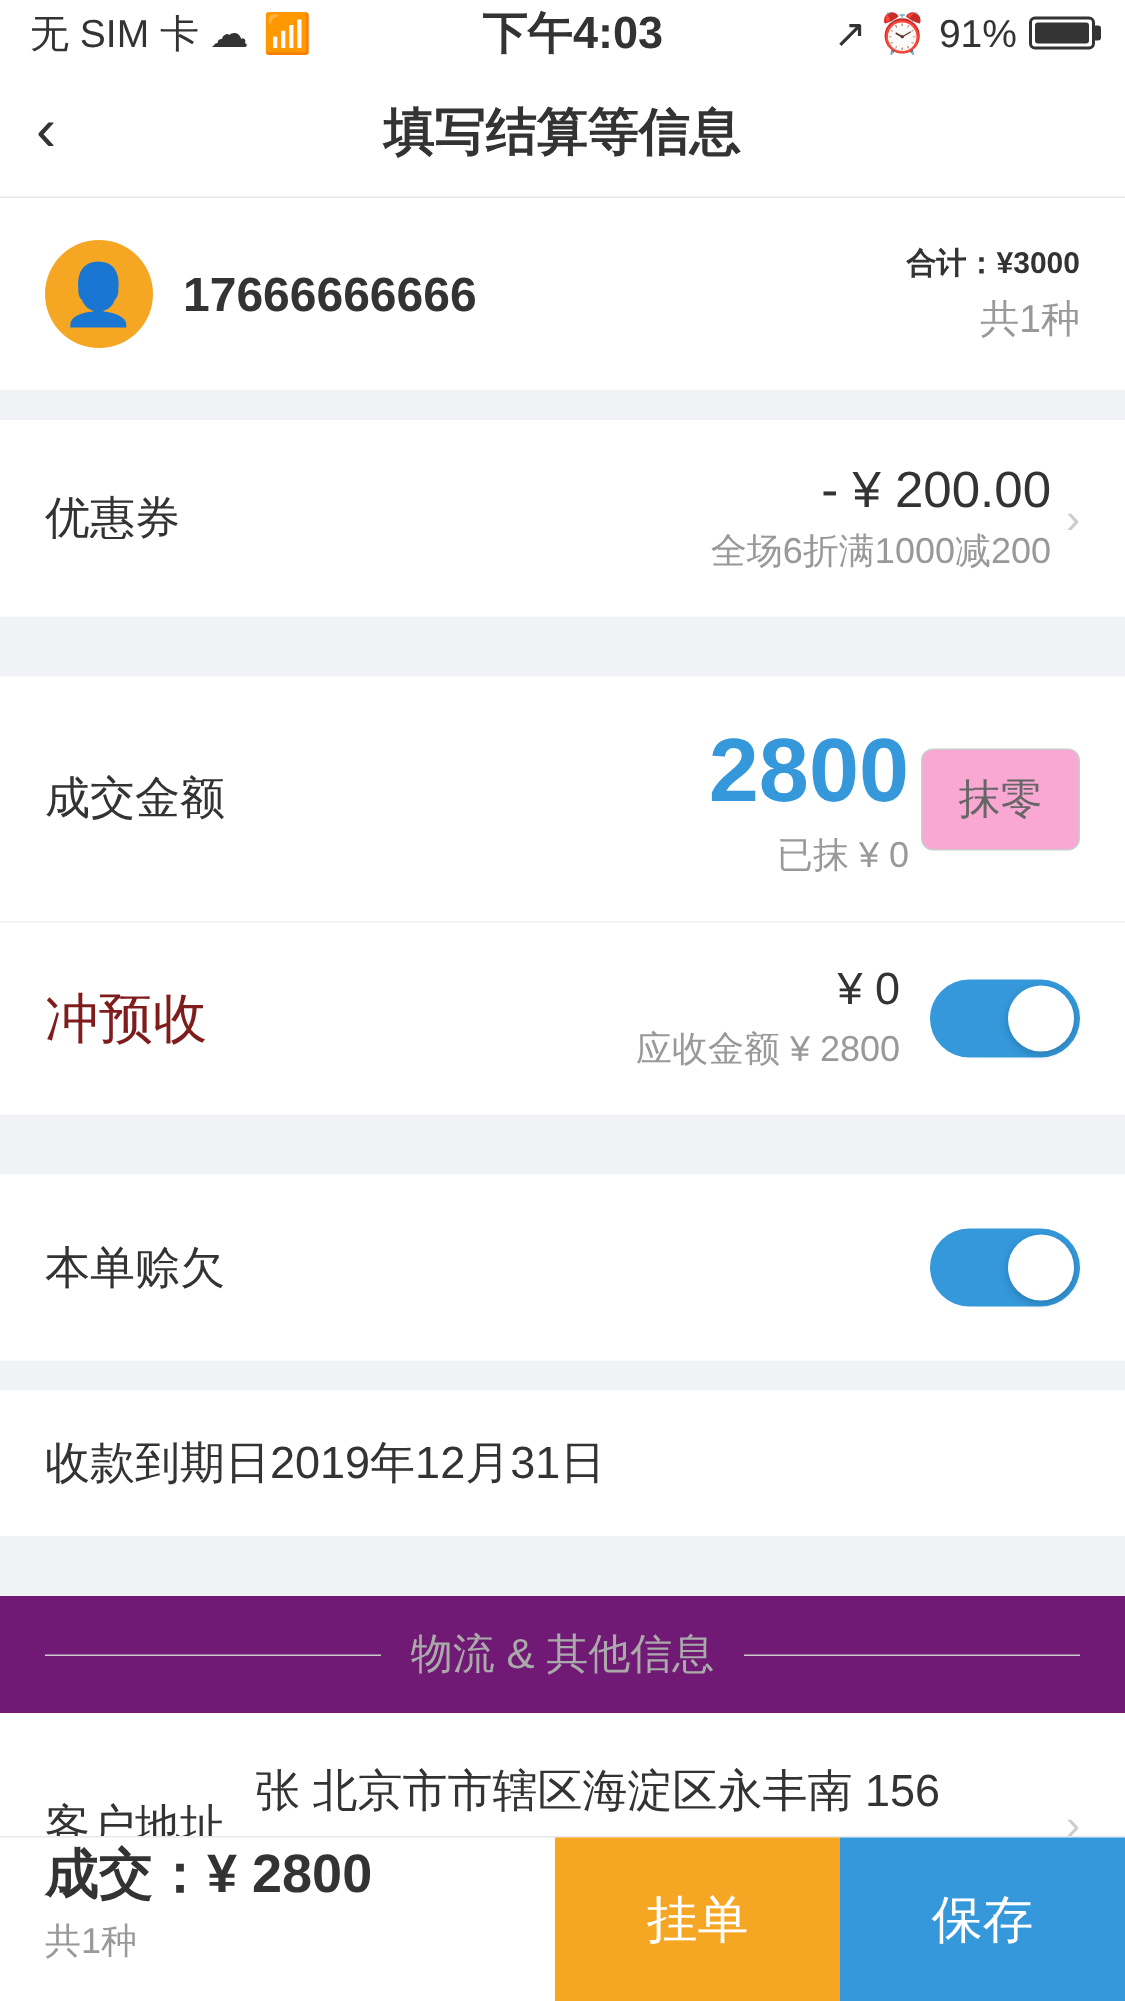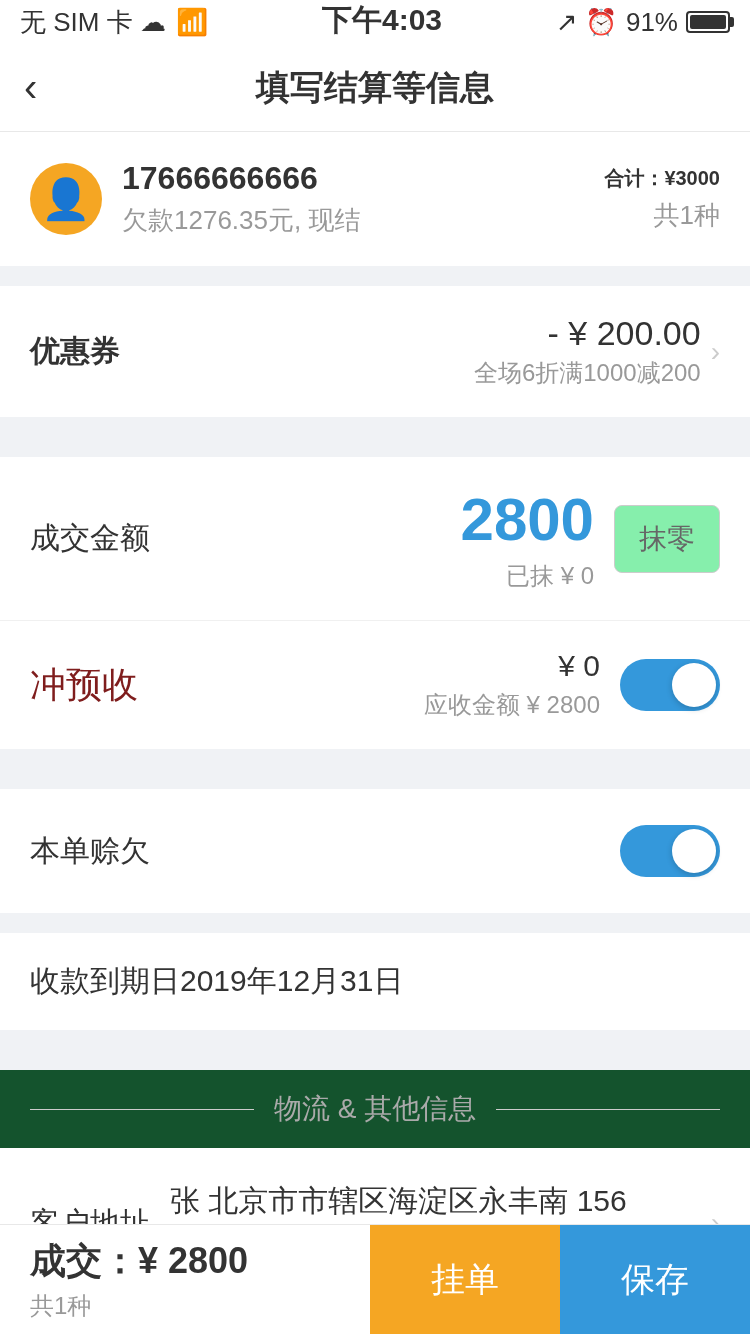--- a/index.html
+++ b/index.html
@@ -12,20 +12,21 @@
       font-size: 28px;
       color: #333;
       position: relative;
     }
 
     
     .status-bar {
       height: 44px;
       background: #fff;
       display: flex;
+      align-items: center;
       justify-content: space-between;
       padding: 0 20px;
       font-size: 28px;
       font-weight: 500;
     }
     .status-left { display: flex; align-items: center; gap: 10px; font-size: 26px; }
     .status-center { font-size: 30px; font-weight: 600; }
     .status-right { display: flex; align-items: center; gap: 8px; font-size: 26px; }
     .battery-icon {
       width: 44px; height: 22px;
@@ -109,21 +110,21 @@
     
     .coupon-row {
       background: #fff;
       padding: 28px 30px;
       display: flex;
       align-items: center;
       justify-content: space-between;
       margin-bottom: 20px;
       cursor: pointer;
     }
-    .coupon-label { font-size: 30px; color: #333; font-weight: bold; }
+    .coupon-label { font-size: 30px; color: #333; }
     .coupon-right { display: flex; align-items: center; gap: 10px; justify-content: space-between; }
     .coupon-amount { font-size: 34px; color: #333; font-weight: 500; }
     .coupon-desc { font-size: 24px; color: #999; margin-top: 4px; }
     .coupon-arrow { font-size: 28px; color: #ccc; }
     .coupon-right-text { text-align: right; }
 
     
     .divider {
       height: 20px;
       background: #f0f2f5;
@@ -136,30 +137,30 @@
     }
 
     
     .amount-row {
       padding: 28px 30px;
       display: flex;
       align-items: center;
       justify-content: space-between;
     }
     .amount-label { font-size: 30px; color: #333; }
-    .amount-right { display: flex; align-items: center; gap: 20px; }
+    .amount-right { display: flex; align-items: center; gap: 8px; }
     .amount-value { font-size: 60px; color: #3498db; font-weight: 600; }
     .amount-sub { font-size: 24px; color: #999; margin-top: 6px; text-align: right; }
     .round-btn {
       border: 1.5px solid #ccc;
       border-radius: 8px;
       padding: 14px 24px;
       font-size: 28px;
       color: #666;
-      background: #86efac;
+      background: #f9a8d4;
       cursor: pointer;
     }
 
     
     .prepay-row {
       padding: 28px 30px;
       display: flex;
       align-items: center;
       justify-content: space-between;
       border-top: 1px solid #f0f0f0;
@@ -205,21 +206,21 @@
       padding: 28px 30px;
       display: flex;
       align-items: center;
       margin-bottom: 20px;
     }
     .due-label { font-size: 30px; color: #333; }
     .due-value { font-size: 30px; color: #333; }
 
     
     .logistics-divider {
-      background: #14532d;
+      background: #701a75;
       padding: 20px 30px;
       display: flex;
       align-items: center;
       gap: 20px;
       margin-bottom: 0;
     }
     .logistics-line {
       flex: 1;
       height: 1px;
       background: #ccc;
@@ -248,21 +249,20 @@
 
     
     .bottom-bar {
       position: fixed;
       bottom: 0;
       left: 0;
       width: 750px;
       height: 110px;
       background: #fff;
       display: flex;
-      align-items: center;
       border-top: 1px solid #e8e8e8;
     }
     .bottom-summary {
       flex: 1;
       padding: 0 30px;
     }
     .bottom-deal { font-size: 28px; color: #333; }
     .bottom-deal span { font-size: 36px; font-weight: 600; }
     .bottom-count { font-size: 24px; color: #999; margin-top: 4px; }
     .btn-hang {
@@ -316,21 +316,20 @@
 
 <div class="content">
 
   <div class="customer-row">
     <div class="customer-left">
       <div class="avatar">
         <span class="avatar-icon">👤</span>
       </div>
       <div class="customer-info">
         <div class="customer-phone">17666666666</div>
-        <div class="customer-debt">欠款1276.35元, 现结</div>
       </div>
     </div>
     <div class="customer-right">
       <div class="customer-total">合计：¥3000</div>
       <div class="customer-count">共1种</div>
     </div>
   </div>
 
   <div class="coupon-row">
     <div class="coupon-label">优惠券</div>

